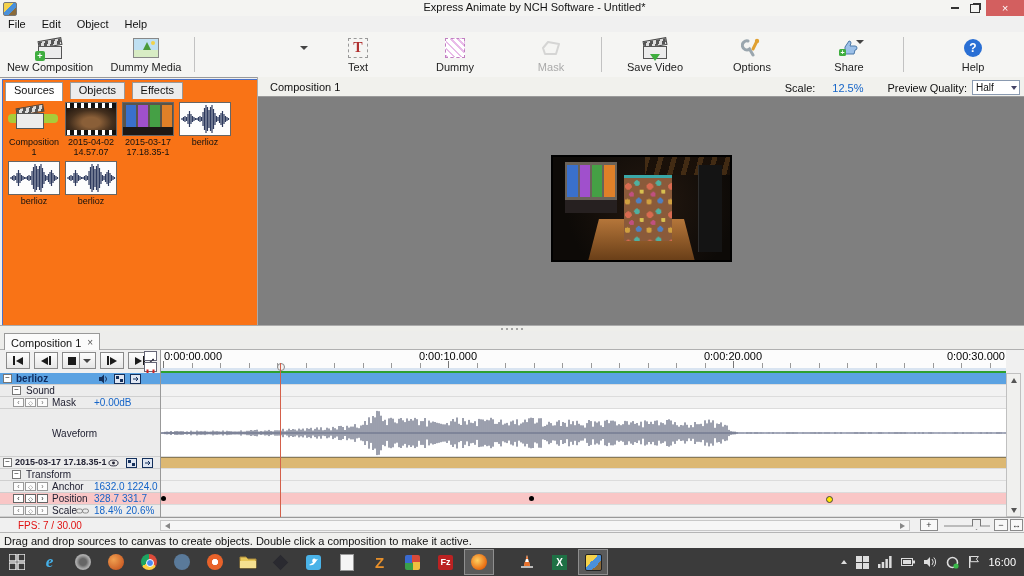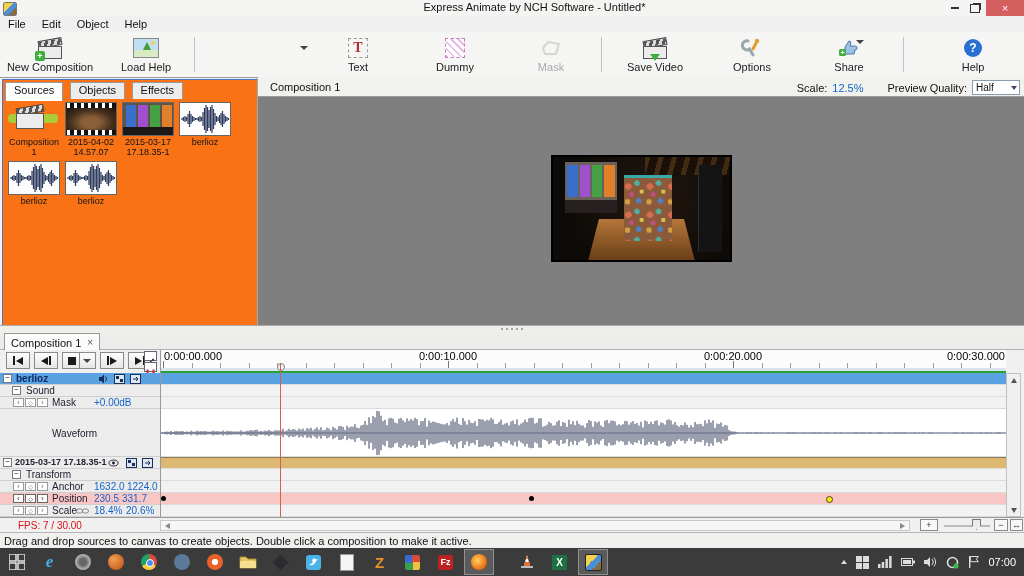--- a/index.html
+++ b/index.html
@@ -66,21 +66,21 @@
   .film-holes{position:absolute;left:0;width:100%;height:5px;background:#111 repeating-linear-gradient(90deg,#fff 1px 4px,#111 4px 8px);}
   .film-mid{position:absolute;left:0;top:5px;width:100%;height:22px;background:radial-gradient(ellipse at 50% 65%,#8a5f38 0 25%,#45301e 60%,#221710 95%);}
   .poster-thumb{background:#5a544a;overflow:hidden;}
   .poster-strip{position:absolute;top:2px;height:22px;width:10px;}
   .poster-dark{position:absolute;left:0;bottom:0;width:100%;height:8px;background:#1d1815;}
   .wave-thumb{background:#fdfdfd;}
   
   .canvas-strip{position:absolute;left:258px;top:77px;width:766px;height:20px;background:#f1f1ed;border-bottom:1px solid #9a9a9a;box-sizing:border-box;}
   .comp-label{position:absolute;left:12px;top:4px;font-size:11px;color:#111;}
   .strip-right{position:absolute;right:4px;top:3px;display:flex;align-items:center;gap:5px;font-size:11px;color:#111;}
-  .scale-link{color:#1464c8;}
+  .scale-link{color:#1464c8;margin-left:12px;}
   .dropdown{width:48px;height:15px;border:1px solid #8a9ab0;background:#fff;position:relative;font-size:10px;line-height:14px;padding-left:3px;box-sizing:border-box;text-align:left;}
   .dd-caret{position:absolute;right:2px;top:5px;width:0;height:0;border-left:3px solid transparent;border-right:3px solid transparent;border-top:4px solid #446;}
   .canvas-area{position:absolute;left:258px;top:97px;width:766px;height:228px;background:#7f7f7f;}
   .preview{position:absolute;left:293px;top:58px;width:181px;height:107px;background:#000;overflow:hidden;}
   .scene{position:absolute;left:2px;top:2px;right:2px;bottom:2px;background:radial-gradient(circle at 55% 45%,#241810 0,#0d0a07 75%);}
   .beams{position:absolute;left:52%;top:0;width:48%;height:17%;background:repeating-linear-gradient(105deg,#4a3015 0 5px,#1a1008 5px 13px);opacity:.85;}
   .table{position:absolute;left:20%;top:60%;width:60%;height:40%;background:linear-gradient(#b5763a,#6a3f18);clip-path:polygon(10% 0,90% 0,100% 100%,0 100%);}
   .box{position:absolute;left:40%;top:17%;width:27%;height:62%;background-color:#8a5a3a;border-top:3px solid #3aa8a8;
     background-image:radial-gradient(circle at 20% 30%,#d86a50 0 12%,transparent 13%),
       radial-gradient(circle at 60% 18%,#50b0a0 0 10%,transparent 11%),
@@ -208,21 +208,21 @@
       </div>
       <div class="tb-label">New Composition</div>
     </div>
     <div class="tb-btn" style="left:101px;width:90px;">
       <div class="tb-icon">
         <span class="pic-icon">
             <span class="pic-tree"></span>
             <span class="pic-sun"></span>
           </span>
       </div>
-      <div class="tb-label">Load Help</div>
+      <div class="tb-label">Dummy Media</div>
     </div>
     <div class="tb-sep" style="left:194px;"></div>
     <div class="caret" style="position:absolute;left:300px;top:14px;"></div>
     <div class="tb-btn" style="left:314px;width:88px;">
       <div class="tb-icon">
           <span class="text-icon"></span>
         </div>
       <div class="tb-label">Text</div>
     </div>
     <div class="tb-btn" style="left:411px;width:88px;">
@@ -536,21 +536,21 @@
       <span class="tval" style="left:94px;">1632.0</span>
       <span class="tval" style="left:127px;">1224.0</span>
     </div>
     <div class="trow row-pink">
       <span class="kf-nav">
         <span class="kf-box kf-prev dark"></span>
         <span class="kf-box kf-dia dark"></span>
         <span class="kf-box kf-next dark"></span>
       </span>
       <span class="tname" style="left:52px;">Position</span>
-      <span class="tval" style="left:94px;">230.5</span>
+      <span class="tval" style="left:94px;">328.7</span>
       <span class="tval" style="left:122px;">331.7</span>
     </div>
     <div class="trow">
       <span class="kf-nav">
         <span class="kf-box kf-prev"></span>
         <span class="kf-box kf-dia"></span>
         <span class="kf-box kf-next"></span>
       </span>
       <span class="tname" style="left:52px;">Scale</span>
       <svg class="trk-ic" style="left:76px;top:2px;width:13px;height:8px;" viewBox="0 0 13 8">
@@ -708,17 +708,17 @@
           <path d="M8 3 a4.5 4.5 0 0 1 0 6 M9.8 1.5 a6.5 6.5 0 0 1 0 9" stroke="#ddd" fill="none"></path>
         </svg>
       <svg width="13" height="13" viewBox="0 0 13 13">
           <circle cx="6.5" cy="6.5" r="5" fill="none" stroke="#ddd" stroke-width="1.6"></circle>
           <circle cx="10" cy="10" r="2.6" fill="#3aba4a"></circle>
         </svg>
       <svg width="11" height="12" viewBox="0 0 11 12">
           <rect x="1" y="0" width="1.4" height="12" fill="#ddd"></rect>
           <path d="M2.4 0.5 h8 l-2 2.6 2 2.6 h-8 z" fill="none" stroke="#ddd"></path>
         </svg>
-      <span class="clock">07:00</span>
+      <span class="clock">16:00</span>
     </div>
   </div>
 
 </div>
 
 </body></html>

